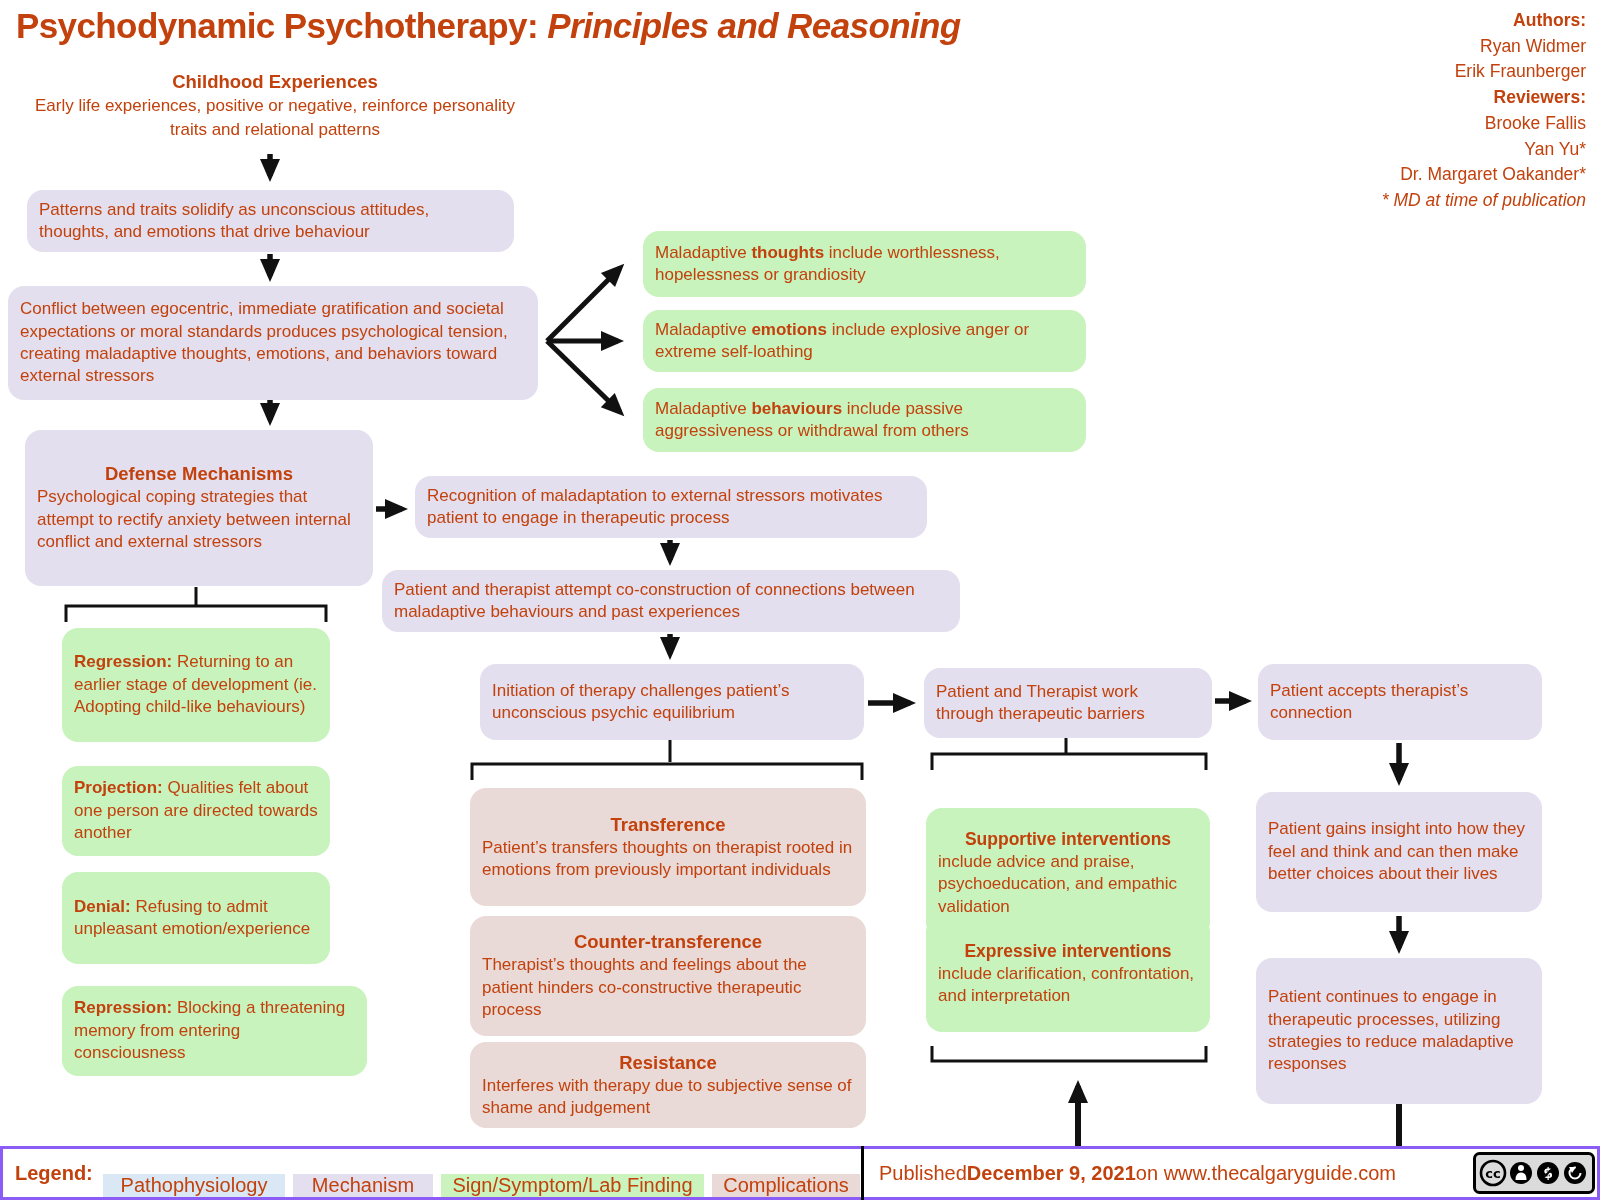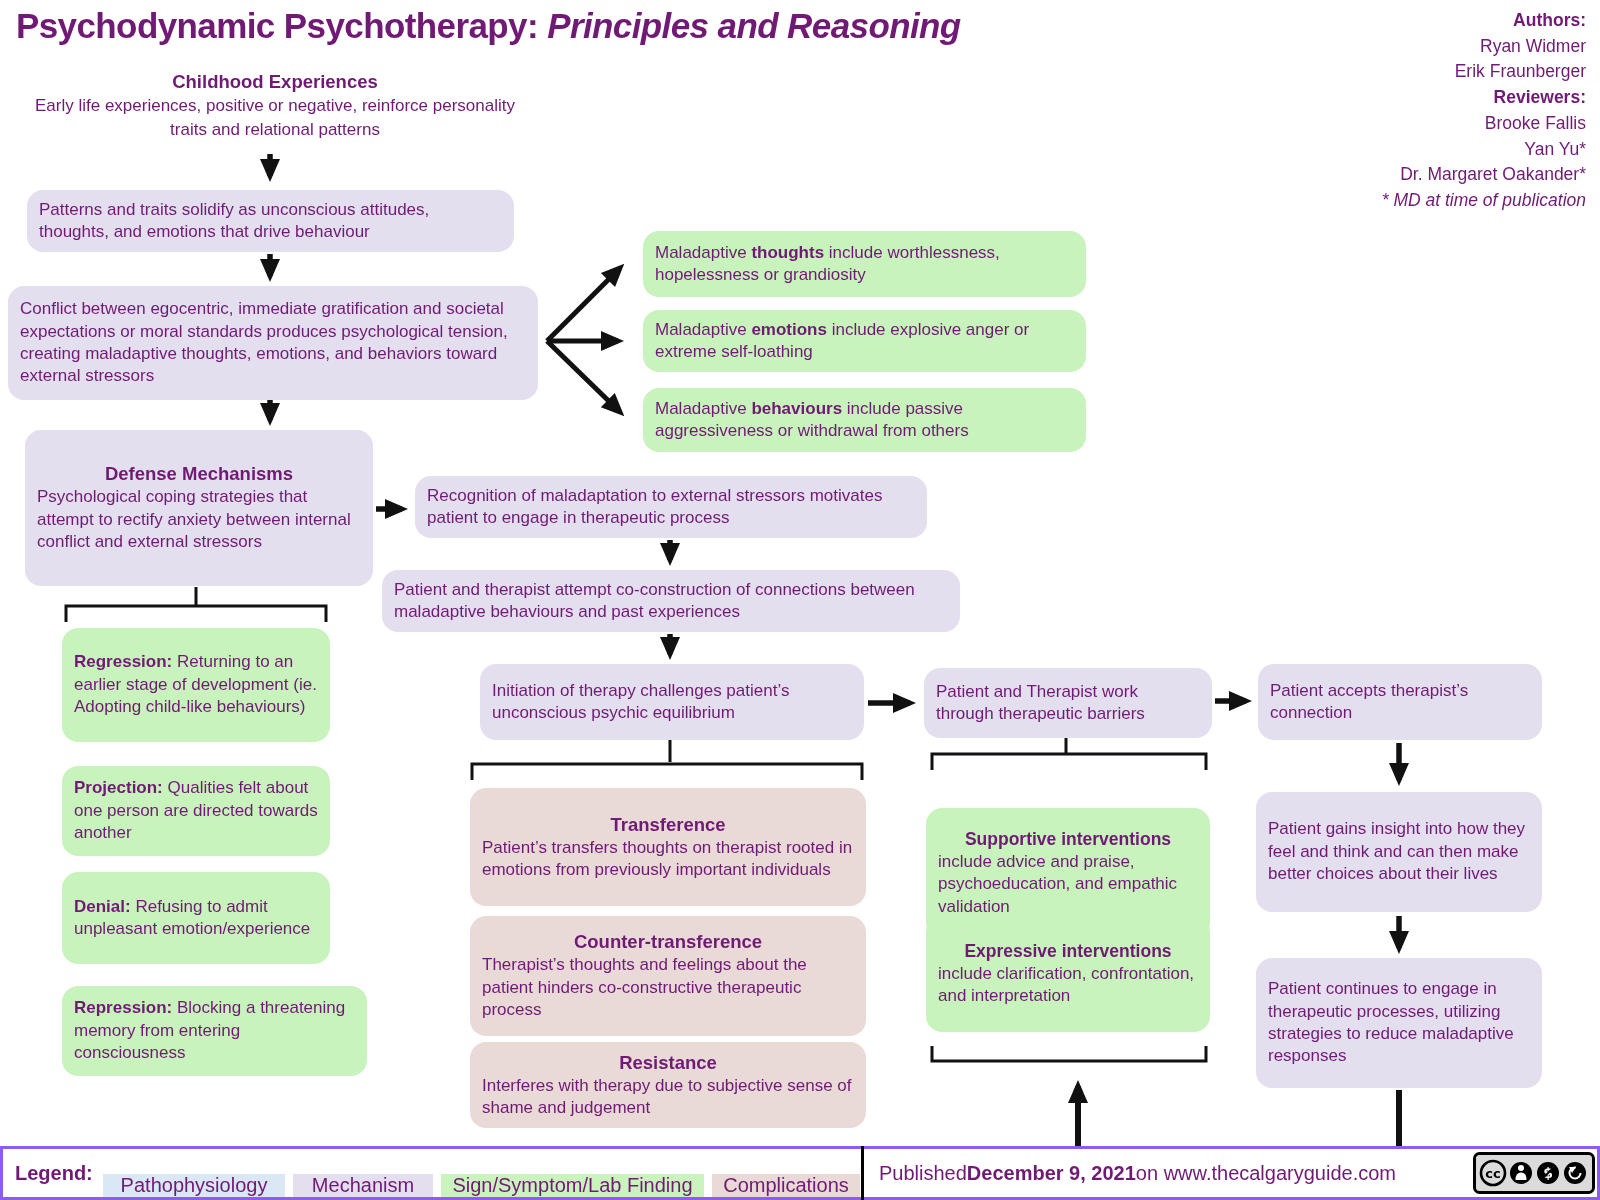--- a/index.html
+++ b/index.html
@@ -1,17 +1,17 @@
 <!DOCTYPE html>
 <html><head>
 <meta charset="utf-8">
 <style>
   html,body{margin:0;padding:0;background:#fff;}
   .canvas{position:relative;width:1600px;height:1200px;background:#fff;overflow:hidden;
-          font-family:"Liberation Sans",sans-serif;color:#701a75;}
+          font-family:"Liberation Sans",sans-serif;color:#c2410c;}
   .overlay{position:absolute;left:0;top:0;width:1600px;height:1200px;pointer-events:none;}
   .page-title{position:absolute;left:16px;top:6px;font-size:35px;font-weight:700;letter-spacing:-0.6px;white-space:nowrap;}
   .page-title .it{font-style:italic;}
   .credits{position:absolute;right:14px;top:8px;text-align:right;font-size:17.5px;line-height:1.47;}
   .credits .b{font-weight:700;}
   .credits .it{font-style:italic;}
   .childhood{position:absolute;left:30px;top:70px;width:490px;text-align:center;font-size:17px;line-height:1.38;}
   .bx{position:absolute;box-sizing:border-box;border-radius:16px;display:flex;flex-direction:column;
       justify-content:center;align-items:center;text-align:left;padding:6px 12px;
       font-size:17px;line-height:1.32;}
@@ -151,21 +151,21 @@
     <div>include advice and praise, psychoeducation, and empathic validation</div>
   </div>
   <div class="bx find" style="left:926px;top:916px;width:284px;height:116px;">
     <div class="hd" style="font-size:17.5px;">Expressive interventions</div>
     <div>include clarification, confrontation, and interpretation</div>
   </div>
 
   <div class="bx mech" style="left:1256px;top:792px;width:286px;height:120px;">
     <div>Patient gains insight into how they feel and think and can then make better choices about their lives</div>
   </div>
-  <div class="bx mech" style="left:1256px;top:958px;width:286px;height:130px;">
+  <div class="bx mech" style="left:1256px;top:958px;width:286px;height:146px;">
     <div>Patient continues to engage in therapeutic processes, utilizing strategies to reduce maladaptive responses</div>
   </div>
 
   <div class="legendbar">
     <div class="lg-label">Legend:</div>
     <div class="lg-cell" style="left: 100px; width: 182px; background: rgb(217, 232, 244);">Pathophysiology</div>
     <div class="lg-cell" style="left: 290px; width: 140px; background: rgb(228, 223, 238);">Mechanism</div>
     <div class="lg-cell" style="left: 438px; width: 263px; background: rgb(203, 243, 190);">Sign/Symptom/Lab Finding</div>
     <div class="lg-cell" style="left: 709px; width: 148px; background: rgb(233, 217, 215);">Complications</div>
     <div class="lg-divider" style="left:858px;"></div>

